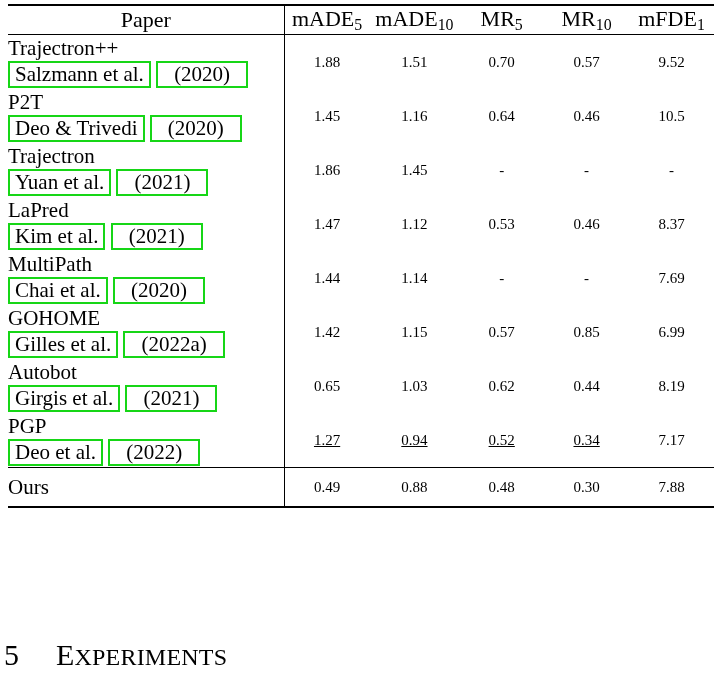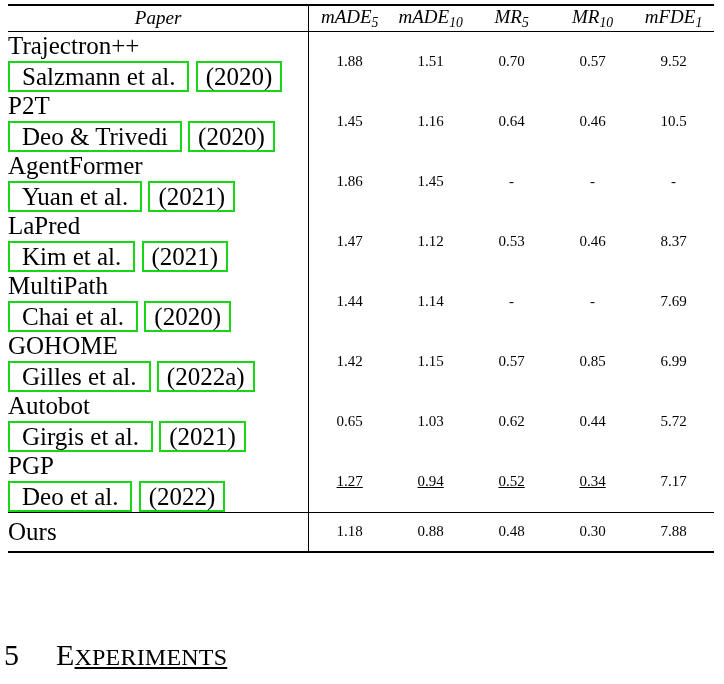--- a/index.html
+++ b/index.html
@@ -45,52 +45,51 @@
   }
   .rule-mid {
     border-top: 1.1px solid #000;
   }
   .rule-bot {
     border-bottom: 2.2px solid #000;
   }
 
   th.head-cell {
     text-align: center;
-    font-size: 19px;
+    font-size: 22px;
     padding: 3px 0 5px 0;
-    font-style: italic;
   }
 
   .vsep {
     border-right: 1.1px solid #000;
   }
 
   td.paper-cell {
     text-align: left;
     padding-left: 2px;
     line-height: 1.12;
-    font-size: 25px;
+    font-size: 21px;
     height: 54px;
   }
 
   td.num {
     text-align: center;
     font-size: 15px;
     width: 74px;
   }
 
   .cite-box {
     display: inline-block;
     border: 2px solid #16d616;
-    padding: 0px 12px;
+    padding: 0px 5px;
     margin: 0;
     line-height: 1.08;
   }
   .cite-box.tight {
-    padding: 0px 8px;
+    padding: 0px 16px;
   }
 
   .name-line {
     display: block;
     white-space: nowrap;
   }
   .cite-line {
     display: block;
     white-space: nowrap;
     margin-top: 1px;
@@ -113,21 +112,21 @@
     left: 4px;
     top: 638px;
     font-size: 30px;
     letter-spacing: 0.2px;
   }
   .section-heading .num {
     display: inline-block;
     width: 52px;
   }
   .sc-first { font-size: 30px; }
-  .sc-rest { font-size: 24px; text-decoration: underline; }
+  .sc-rest { font-size: 24px; }
 
   .ours-row td {
     height: 38px;
   }
 </style>
 </head>
 <body>
 
 <div class="page">
 
@@ -175,21 +174,21 @@
         </td>
         <td class="num">1.45</td>
         <td class="num">1.16</td>
         <td class="num">0.64</td>
         <td class="num">0.46</td>
         <td class="num">10.5</td>
       </tr>
 
       <tr>
         <td class="paper-cell vsep">
-          <span class="name-line">AgentFormer</span>
+          <span class="name-line">Trajectron</span>
           <span class="cite-line"><span class="cite-box"><span>Yuan et al.</span></span> <span class="cite-box tight"><span>(2021)</span></span></span>
         </td>
         <td class="num">1.86</td>
         <td class="num">1.45</td>
         <td class="num">-</td>
         <td class="num">-</td>
         <td class="num">-</td>
       </tr>
 
       <tr>
@@ -230,41 +229,41 @@
 
       <tr>
         <td class="paper-cell vsep">
           <span class="name-line">Autobot</span>
           <span class="cite-line"><span class="cite-box"><span>Girgis et al.</span></span> <span class="cite-box tight"><span>(2021)</span></span></span>
         </td>
         <td class="num">0.65</td>
         <td class="num">1.03</td>
         <td class="num">0.62</td>
         <td class="num">0.44</td>
-        <td class="num">5.72</td>
+        <td class="num">8.19</td>
       </tr>
 
 
       <tr>
         <td class="paper-cell vsep">
           <span class="name-line">PGP</span>
           <span class="cite-line"><span class="cite-box"><span>Deo et al.</span></span> <span class="cite-box tight"><span>(2022)</span></span></span>
         </td>
         <td class="num underline">1.27</td>
         <td class="num underline">0.94</td>
         <td class="num underline">0.52</td>
         <td class="num underline">0.34</td>
         <td class="num">7.17</td>
       </tr>
 
       <tr class="ours-row">
         <td class="paper-cell vsep rule-mid rule-bot" style="height:38px">
           <span class="name-line">Ours</span>
         </td>
-        <td class="num bold rule-mid rule-bot">1.18</td>
+        <td class="num bold rule-mid rule-bot">0.49</td>
         <td class="num bold rule-mid rule-bot">0.88</td>
         <td class="num bold rule-mid rule-bot">0.48</td>
         <td class="num bold rule-mid rule-bot">0.30</td>
         <td class="num bold rule-mid rule-bot">7.88</td>
       </tr>
 
     </tbody>
   </table>
 
   <div class="section-heading">

